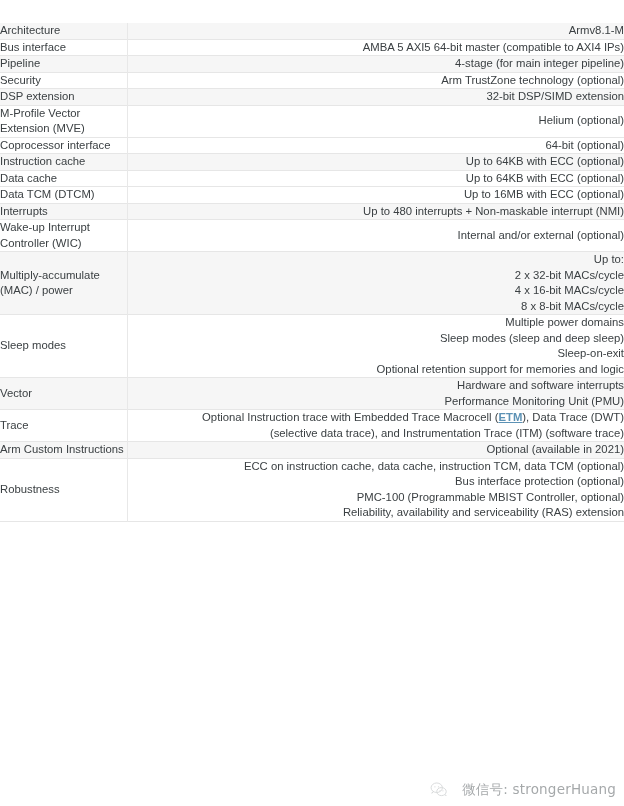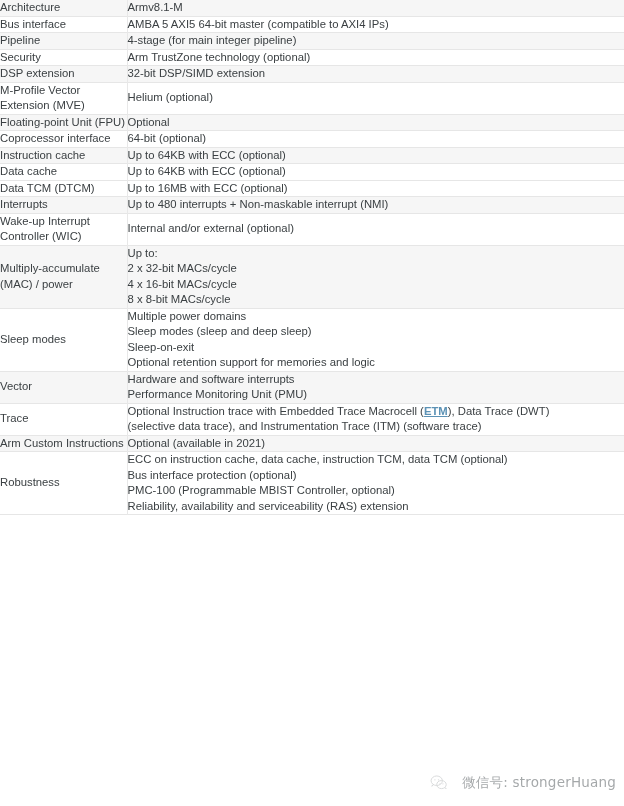--- a/index.html
+++ b/index.html
@@ -14,20 +14,21 @@
     -webkit-font-smoothing: antialiased;
     overflow: hidden;
     position: relative;
   }
 
   #spec-table {
     width: 624px;
     border-collapse: collapse;
     table-layout: fixed;
     position: relative;
+    margin-top: 23px;
   }
 
   #spec-table tr {
     border-bottom: 1px solid #e6e6e6;
   }
   #spec-table tr:last-child {
     border-bottom: 1px solid #e6e6e6;
   }
 
   #spec-table tr.alt {
@@ -48,37 +49,38 @@
   td.spec-label {
     width: 127px;
     padding: 7px 8px 7px 11px;
     box-sizing: border-box;
     border-right: 1px solid #e8e8e8;
   }
 
   td.spec-value {
     padding: 7px 10px 7px 7px;
     box-sizing: border-box;
+    text-align: right;
   }
 
   .vline {
     display: block;
   }
 
   a.inline-link {
     color: #5c92b5;
     text-decoration: underline;
     font-weight: bold;
   }
 
   
   #watermark {
     position: absolute;
     right: 8px;
-    bottom: 14px;
+    bottom: 7px;
     display: flex;
     align-items: center;
     gap: 14px;
     opacity: 0.62;
     pointer-events: none;
     user-select: none;
     justify-content: center;
   }
   #watermark .wm-logo {
     width: 19px;
@@ -126,26 +128,20 @@
       <tr class="alt">
         <td class="spec-label">DSP extension</td>
         <td class="spec-value">
           <span class="vline">32-bit DSP/SIMD extension</span>
         </td>
       </tr>
       <tr class="plain">
         <td class="spec-label">M-Profile Vector Extension (MVE)</td>
         <td class="spec-value">
           <span class="vline">Helium (optional)</span>
-        </td>
-      </tr>
-      <tr class="alt">
-        <td class="spec-label">Floating-point Unit (FPU)</td>
-        <td class="spec-value">
-          <span class="vline">Optional</span>
         </td>
       </tr>
       <tr class="plain">
         <td class="spec-label">Coprocessor interface</td>
         <td class="spec-value">
           <span class="vline">64-bit (optional)</span>
         </td>
       </tr>
       <tr class="alt">
         <td class="spec-label">Instruction cache</td>

